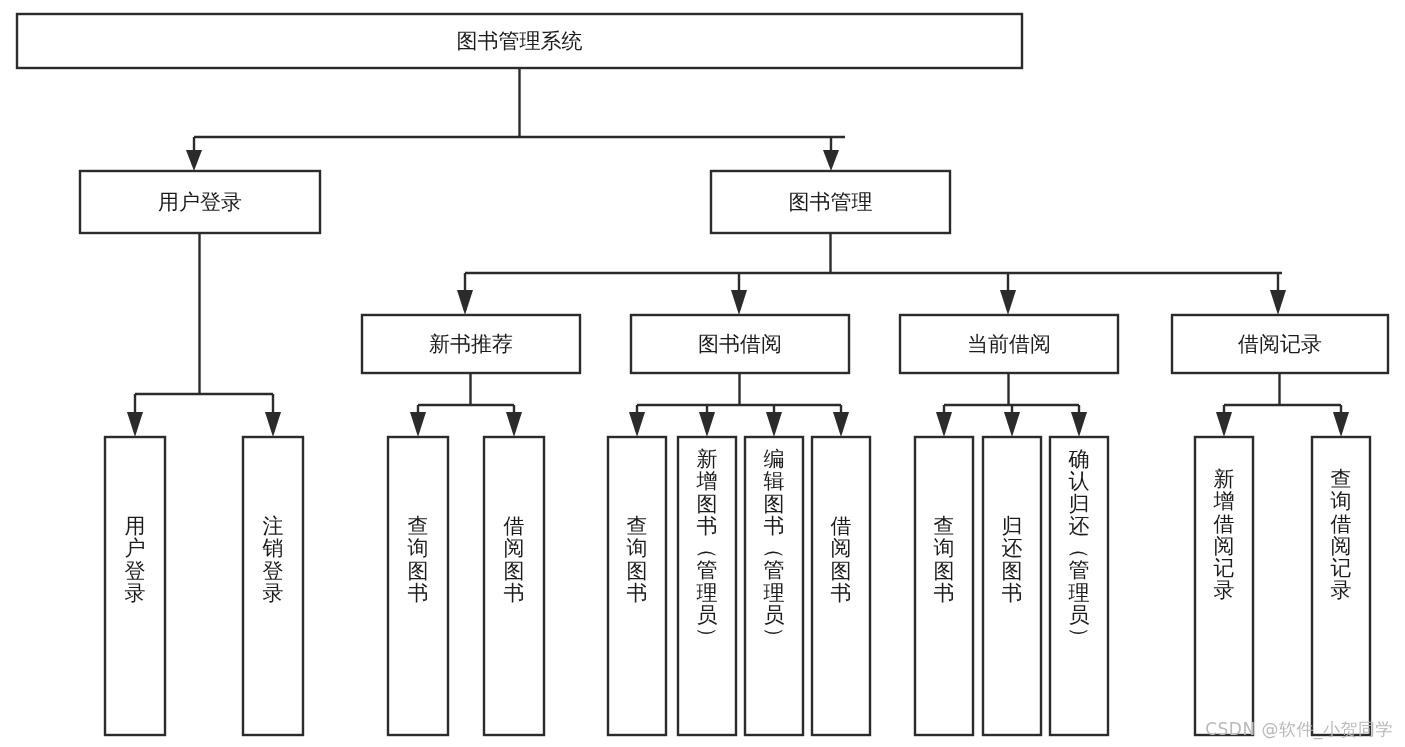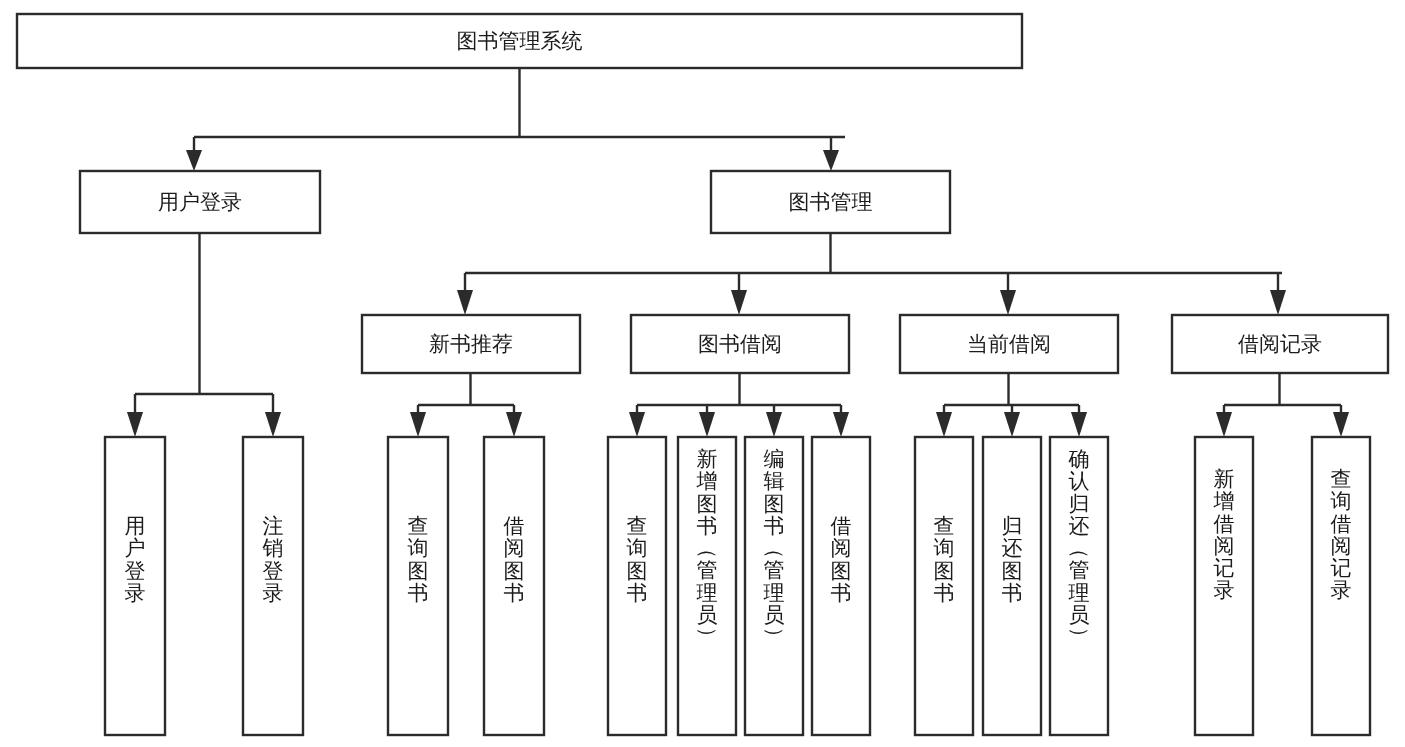--- a/index.html
+++ b/index.html
@@ -281,13 +281,14 @@
     </div>
   <div class="vlabel" style="left:1312px; top:468px; width:58px;">
       <span>查</span>
       <span>询</span>
       <span>借</span>
       <span>阅</span>
       <span>记</span>
       <span>录</span>
     </div>
 
+  <div class="watermark-text">CSDN @软件_小贺同学</div>
 </div>
 
 </body></html>

